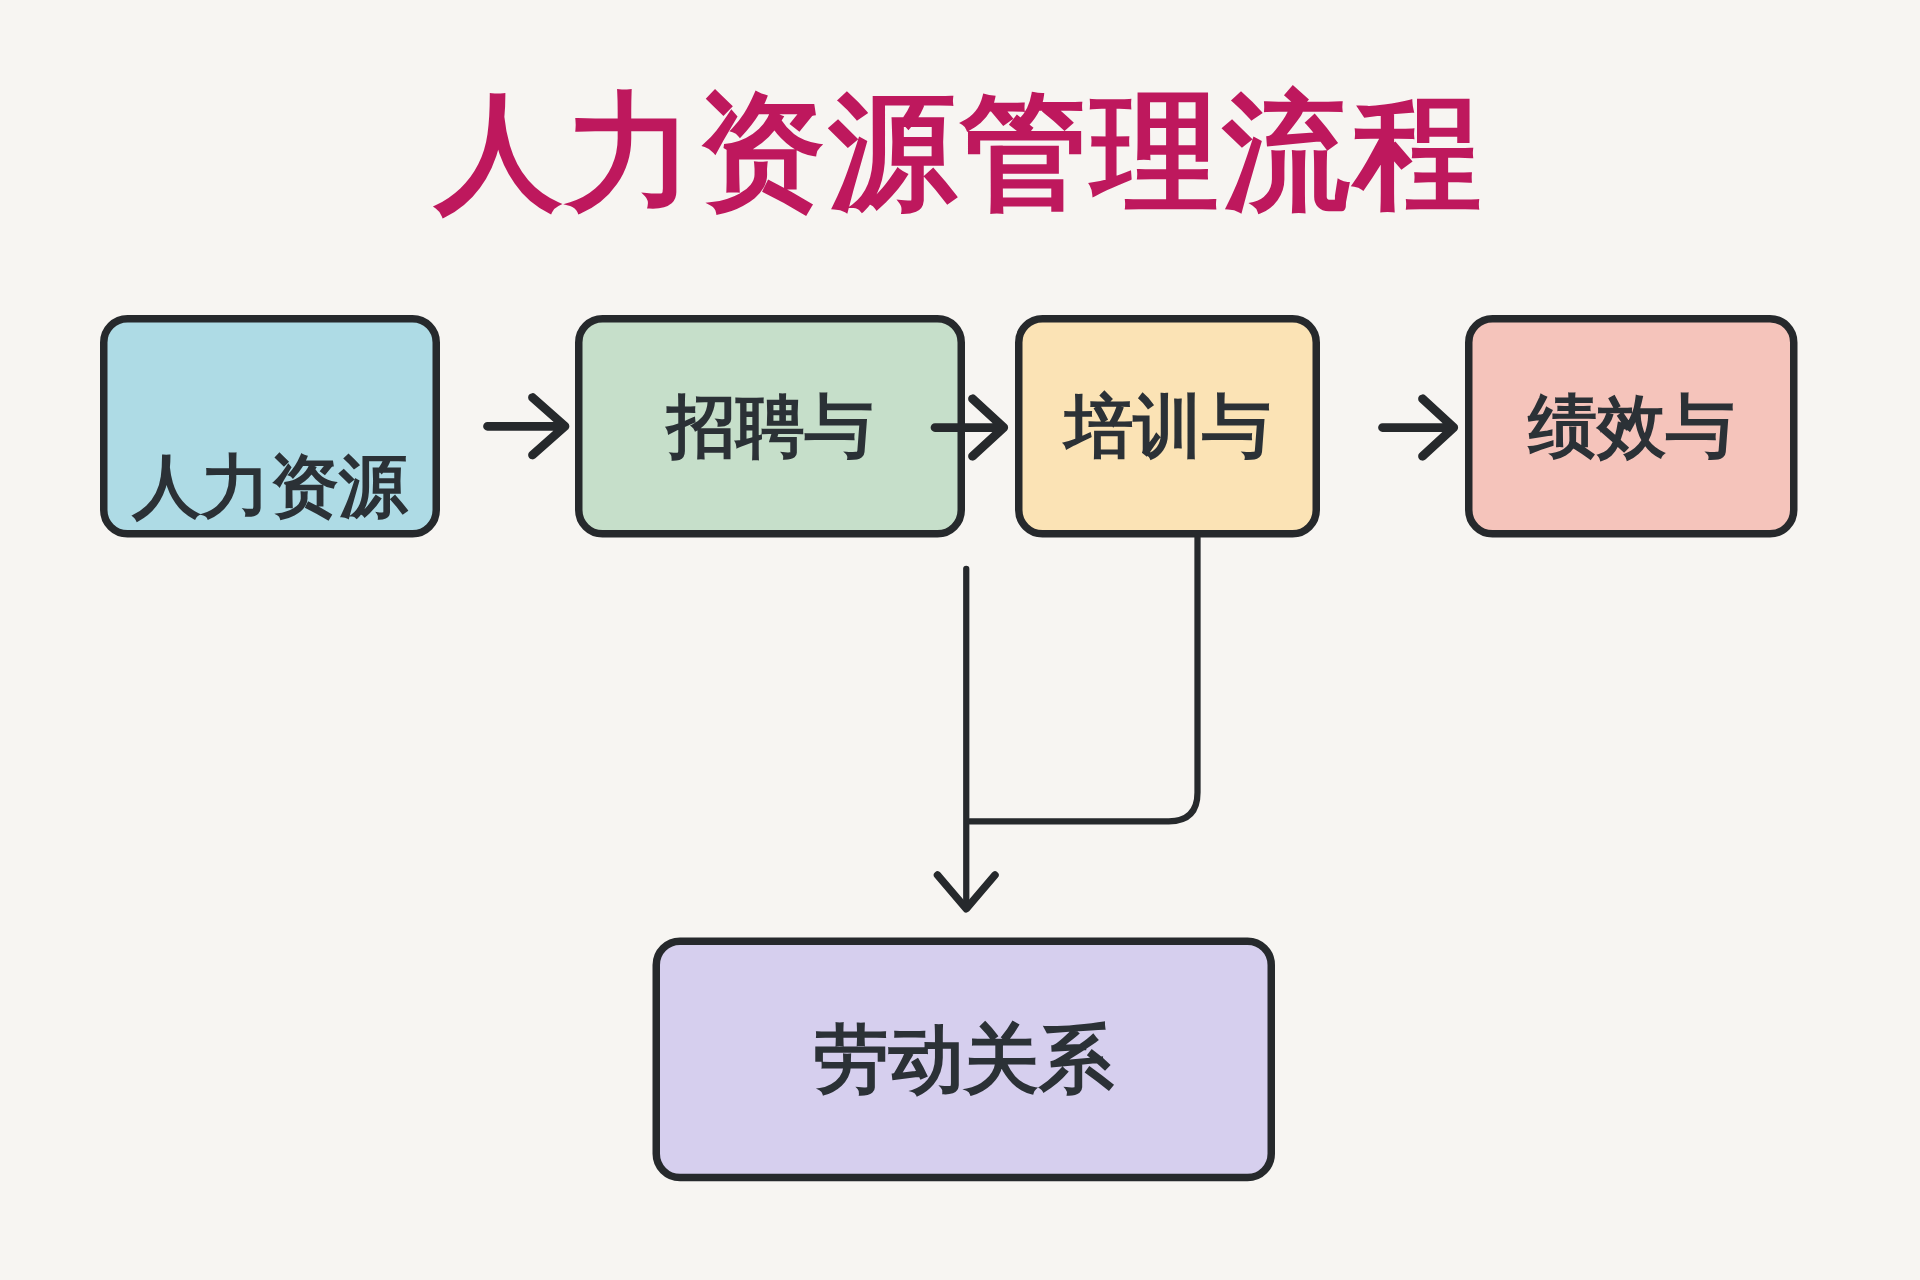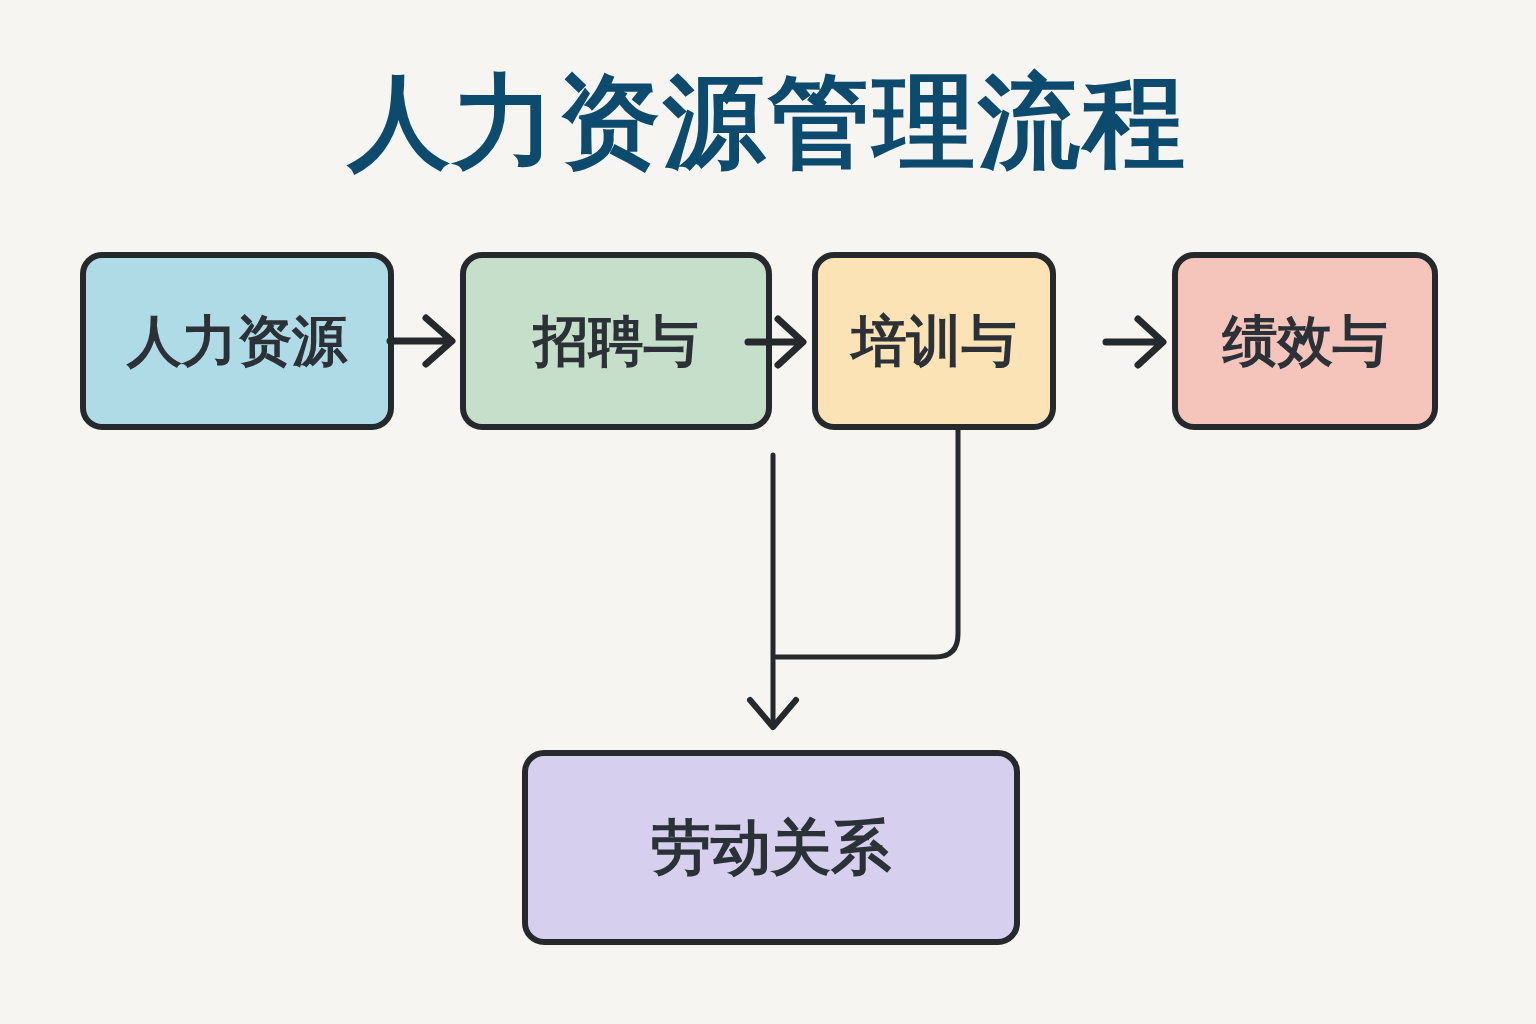--- a/index.html
+++ b/index.html
@@ -17,21 +17,21 @@
   }
   .diagram-title {
     position: absolute;
     left: 0;
     right: 0;
     top: 66px;
     text-align: center;
     font-size: 102px;
     font-weight: 800;
     letter-spacing: 3px;
-    color: #0c4a6e;
+    color: #be185d;
     line-height: 1.1;
   }
   .node {
     position: absolute;
     box-sizing: border-box;
     border: 6px solid #26292c;
     border-radius: 22px;
     display: flex;
     flex-direction: column;
     align-items: center;
@@ -42,21 +42,21 @@
   }
   .node .node-line {
     display: block;
   }
   .row-node {
     top: 252px;
     height: 178px;
     font-size: 55px;
     line-height: 70px;
   }
-  .node-1 { left: 80px;   width: 314px; }
+  .node-1 { left: 80px;   width: 272px; justify-content: flex-end; }
   .node-2 { left: 460px;  width: 312px; }
   .node-3 { left: 812px;  width: 244px; }
   .node-4 { left: 1172px; width: 266px; }
   .node-5 {
     left: 522px;
     top: 750px;
     width: 498px;
     height: 195px;
     font-size: 60px;
     line-height: 78px;

